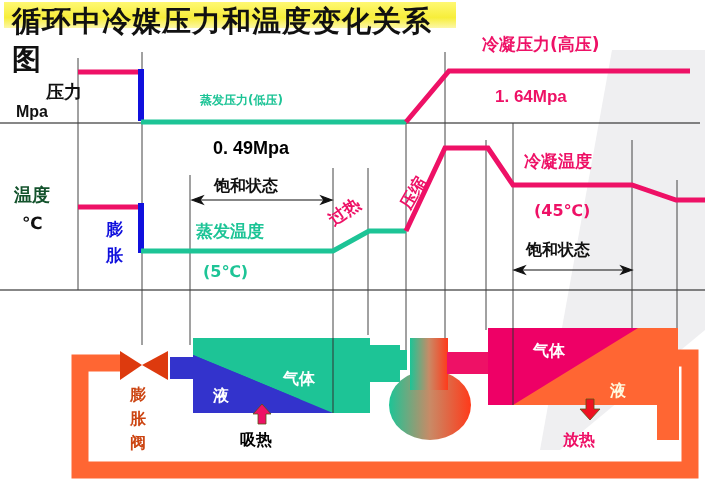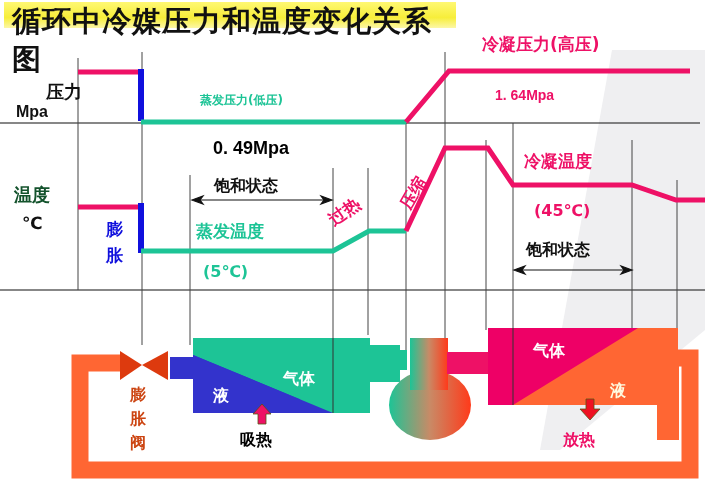--- a/index.html
+++ b/index.html
@@ -109,21 +109,21 @@
 </svg>
 
 <div class="lbl" style="left:14px;top:80px;font-size:18px;color:#111;margin-left:32px;">压力</div>
 <div class="lbl" style="left:16px;top:103px;font-size:16px;color:#111;font-family:'Liberation Sans',sans-serif;">Mpa</div>
 <div class="lbl" style="left:14px;top:183px;font-size:18px;color:#14532d;">温度</div>
 <div class="lbl" style="left:22px;top:213px;font-size:17px;color:#111;">℃</div>
 
 <div class="lbl" style="left:200px;top:92px;font-size:12px;color:#1dc496;">蒸发压力(低压)</div>
 <div class="lbl" style="left:213px;top:138px;font-size:18px;color:#000000;font-family:'Liberation Sans',sans-serif;">0. 49Mpa</div>
 <div class="lbl" style="left:482px;top:33px;font-size:17px;color:#ee1166;">冷凝压力(高压)</div>
-<div class="lbl" style="left:495px;top:87px;font-size:14px;color:#ee1166;font-family:'Liberation Sans',sans-serif;">1. 64Mpa</div>
+<div class="lbl" style="left:495px;top:87px;font-size:17px;color:#ee1166;font-family:'Liberation Sans',sans-serif;">1. 64Mpa</div>
 
 <div class="lbl" style="left:106px;top:218px;font-size:17px;color:#1010dd;">膨</div>
 <div class="lbl" style="left:106px;top:244px;font-size:17px;color:#1010dd;">胀</div>
 <div class="lbl" style="left:214px;top:176px;font-size:16px;color:#111;">饱和状态</div>
 <div class="lbl" style="left:196px;top:220px;font-size:17px;color:#1dc496;">蒸发温度</div>
 <div class="lbl" style="left:203px;top:262px;font-size:16px;color:#1dc496;">(5℃)</div>
 <div class="lbl" style="left:324px;top:212px;font-size:17px;color:#ee1166;transform:rotate(-35deg);transform-origin:left top;">过热</div>
 <div class="lbl" style="left:395px;top:202px;font-size:17px;color:#ee1166;transform:rotate(-60deg);transform-origin:left top;">压缩</div>
 <div class="lbl" style="left:524px;top:150px;font-size:17px;color:#ee1166;">冷凝温度</div>
 <div class="lbl" style="left:534px;top:201px;font-size:16px;color:#ee1166;">(45℃)</div>

